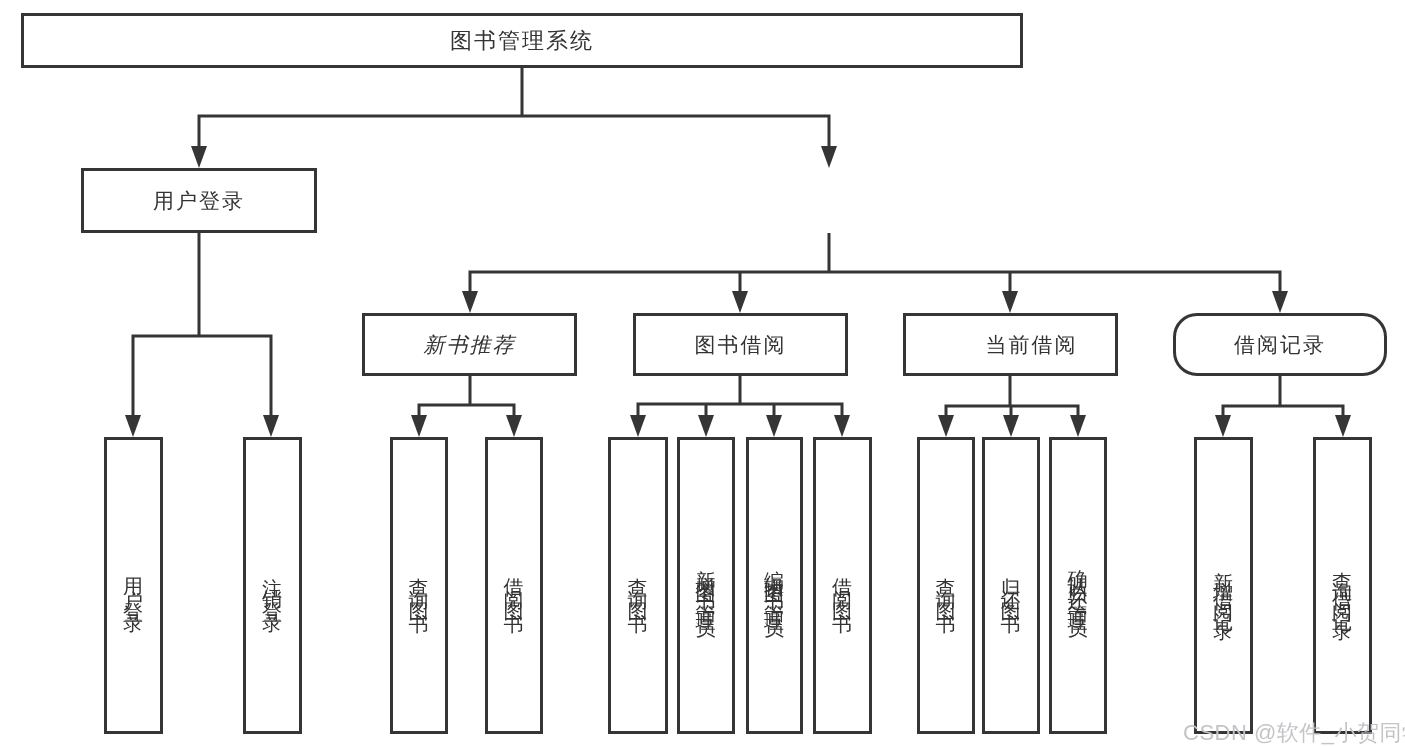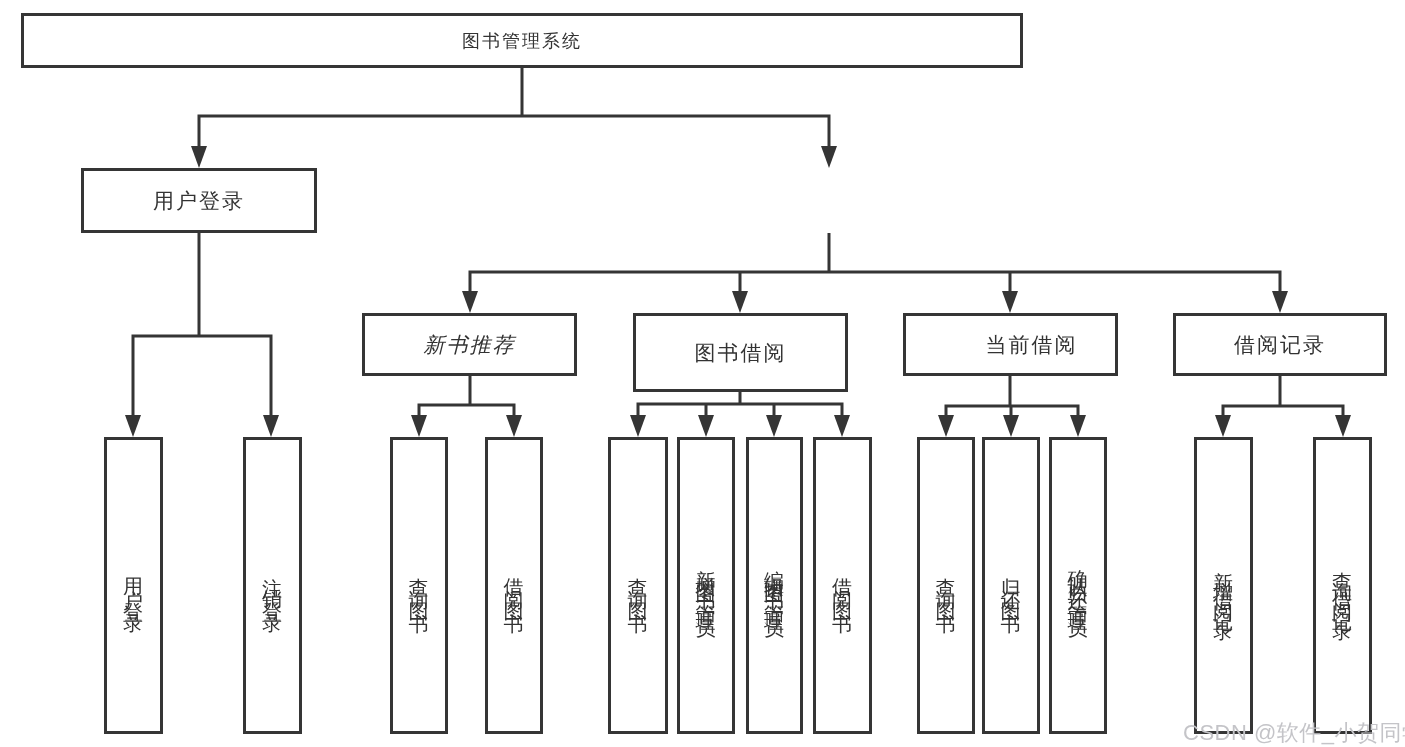--- a/index.html
+++ b/index.html
@@ -22,21 +22,21 @@
     position: absolute;
     box-sizing: border-box;
     border: 3px solid #353535;
     background: #ffffff;
     display: flex;
     align-items: center;
     justify-content: center;
     z-index: 2;
   }
   .h-node { font-size: 21px; letter-spacing: 2px; white-space: nowrap; }
-  .root-node { font-size: 18px; }
+  .root-node { font-size: 22px; }
   .v-node span {
     display: block;
     writing-mode: vertical-rl;
     text-orientation: mixed;
     font-size: 20px;
     line-height: 1;
     letter-spacing: 12px;
   }
   .v-node.mid span  { letter-spacing: 10px; }
   .v-node.long span { letter-spacing: 7px; }
@@ -49,23 +49,23 @@
     color: #c4c4c8;
     z-index: 3;
     white-space: nowrap;
   }
 
   
   #n-root        { left: 21px;   top: 13px;  width: 1002px; height: 55px; }
   #n-user-login  { left: 81px;   top: 168px; width: 236px;  height: 65px; }
   #n-book-mgmt   { left: 711px;  top: 168px; width: 236px;  height: 65px; }
   #n-new-books   { left: 362px;  top: 313px; width: 215px;  height: 63px; font-style: italic; }
-  #n-book-borrow { left: 633px;  top: 313px; width: 215px;  height: 79px; font-family: Liberation Mono, monospace; }
+  #n-book-borrow { left: 633px;  top: 313px; width: 215px;  height: 63px; font-family: Liberation Mono, monospace; }
   #n-cur-borrow  { left: 903px;  top: 313px; width: 215px;  height: 63px; padding-left: 42px; }
-  #n-records     { left: 1173px; top: 313px; width: 214px;  height: 63px; }
+  #n-records     { left: 1173px; top: 313px; width: 214px;  height: 63px; border-radius: 24px; }
 
   .leaf { top: 437px; height: 297px; }
   #l-login       { left: 104px;  width: 59px; }
   #l-logout      { left: 243px;  width: 59px; }
   #l-nb-query    { left: 390px;  width: 58px; }
   #l-nb-borrow   { left: 485px;  width: 58px; }
   #l-bb-query    { left: 608px;  width: 60px; }
   #l-bb-add      { left: 677px;  width: 58px; }
   #l-bb-edit     { left: 746px;  width: 57px; }
   #l-bb-borrow   { left: 813px;  width: 59px; }

